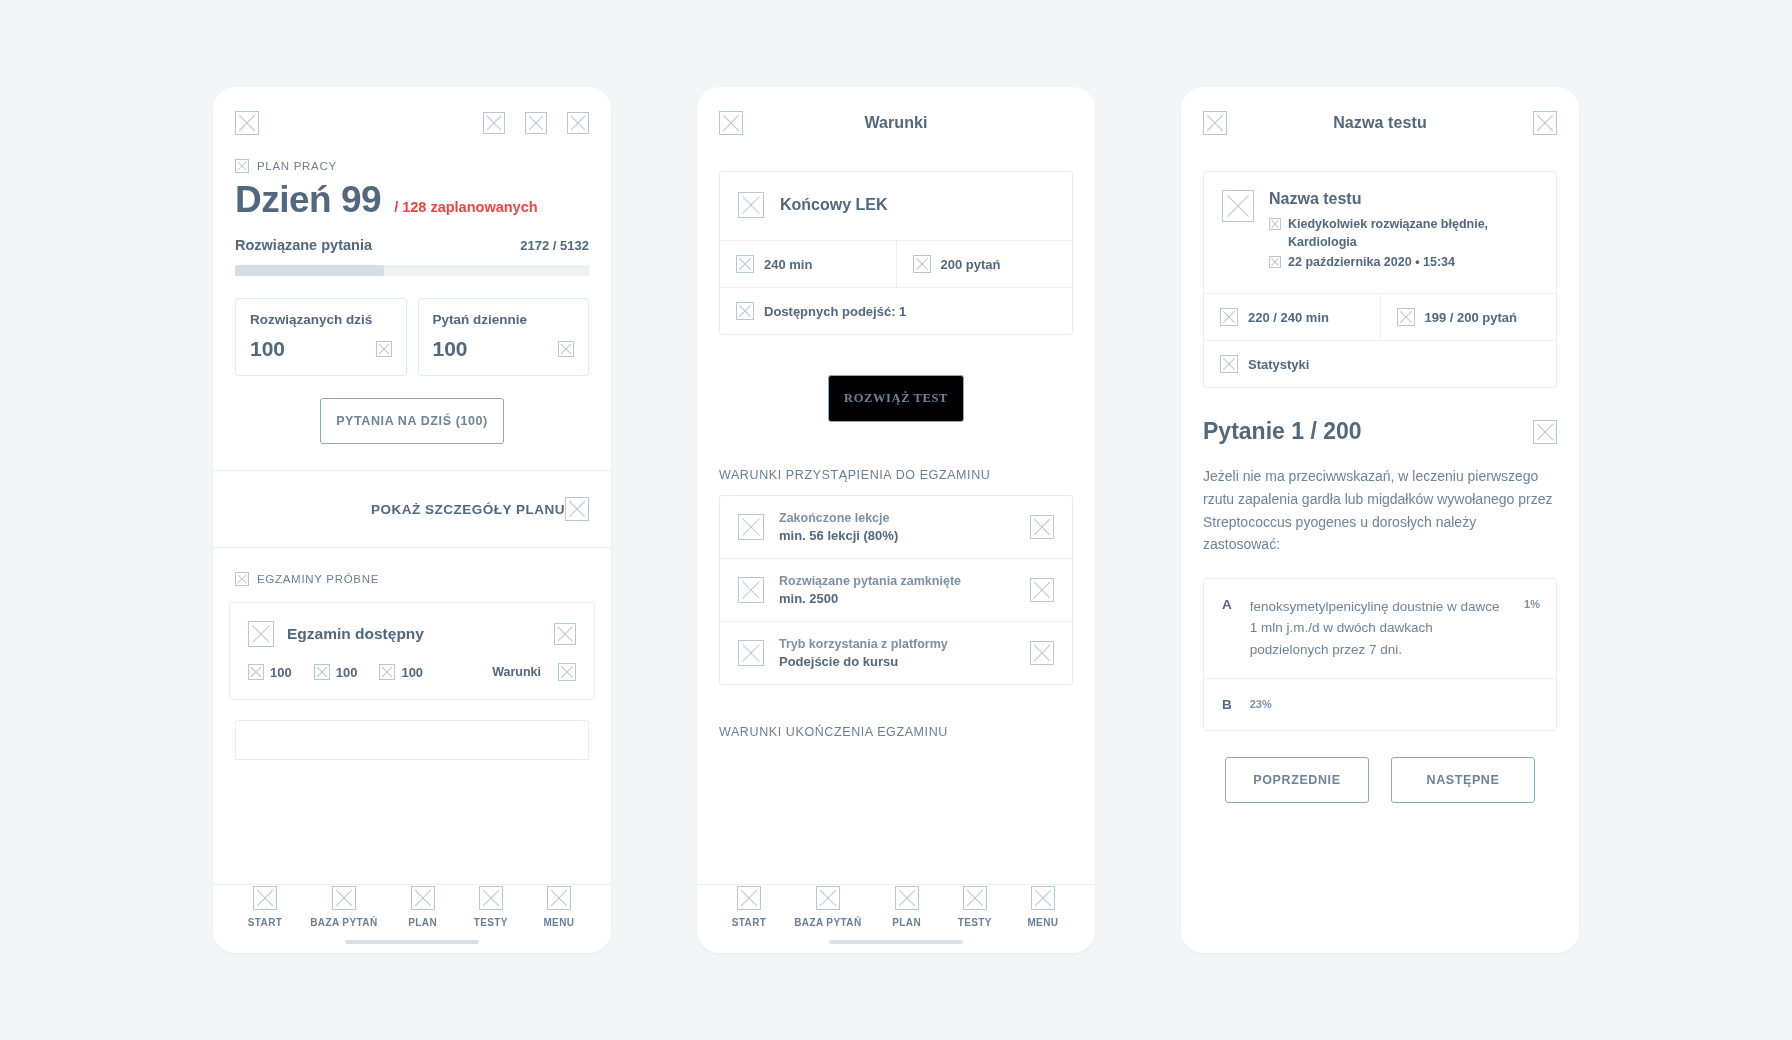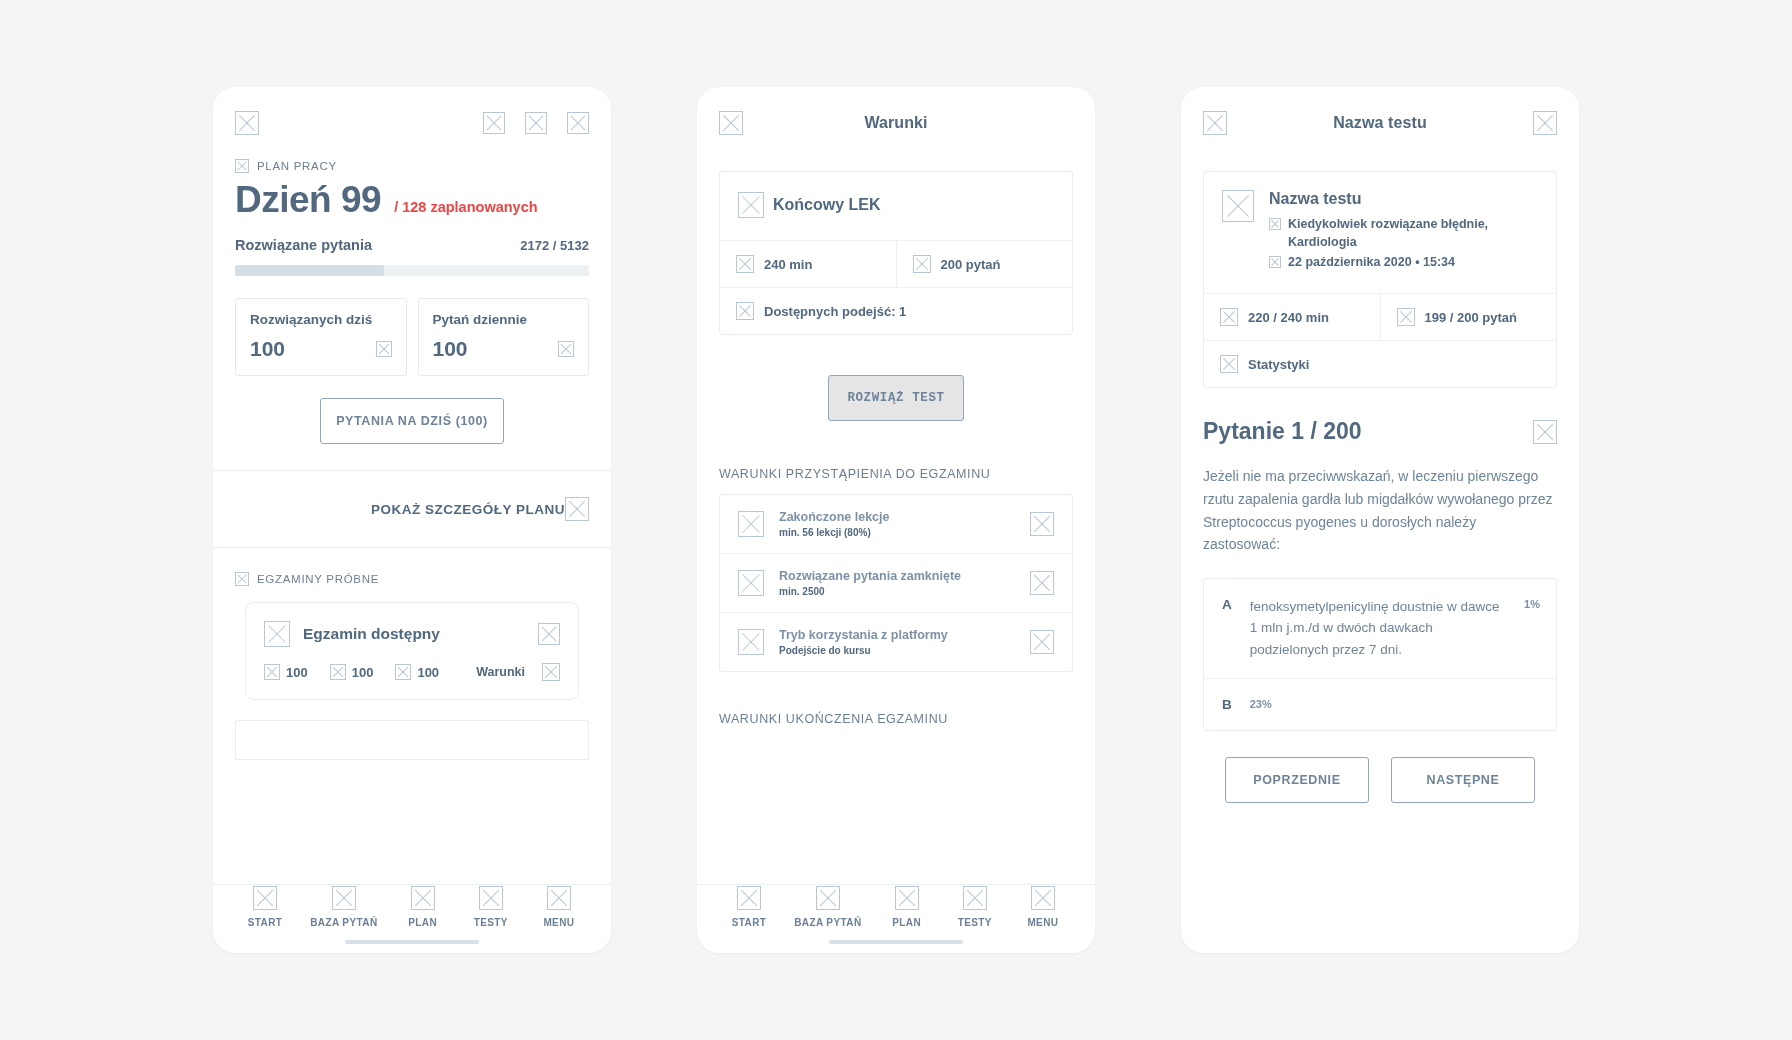--- a/index.html
+++ b/index.html
@@ -210,22 +210,22 @@
   }
   .accordion-row .a-label {
     font-size: 13.5px;
     font-weight: 700;
     letter-spacing: .5px;
     color: #51687f;
   }
 
   .exam-card {
     border: 1px solid #e9edf1;
-    border-radius: 8px;
-    margin: 0 32px;
+    border-radius: 3px;
+    margin: 0 16px;
   }
   .exam-head {
     display: flex;
     align-items: center;
     gap: 13px;
     padding: 18px 18px 16px;
   }
   .exam-head .e-title {
     font-size: 15.5px;
     font-weight: 700;
@@ -300,21 +300,21 @@
   
   .info-card {
     margin: 12px 22px 0;
     border: 1px solid #e9edf1;
     border-radius: 3px;
     overflow: hidden;
   }
   .info-head {
     display: flex;
     align-items: center;
-    gap: 9px;
+    gap: 16px;
     padding: 20px 18px 22px;
   }
   .info-head .i-title {
     font-size: 16px;
     font-weight: 700;
     color: #51687f;
   }
   .info-grid {
     display: flex;
     border-top: 1px solid #edf0f3;
@@ -340,27 +340,27 @@
     font-weight: 600;
     color: #51687f;
   }
 
   .solve-btn {
     display: block;
     margin: 40px auto 46px;
     width: 136px;
     border: 1px solid #8fa6bb;
     border-radius: 3px;
-    background: #e5e5e5;
+    background: #000000;
     padding: 15px 6px;
     font-size: 12.5px;
     font-weight: 700;
     letter-spacing: .6px;
     color: #6d8499;
-    font-family: Liberation Mono, monospace;
+    font-family: Liberation Serif, serif;
     cursor: pointer;
   }
 
   .section-head {
     font-size: 12.5px;
     letter-spacing: .6px;
     color: #6a7f95;
     font-weight: 400;
     padding: 0 22px;
     margin-bottom: 13px;
@@ -379,21 +379,21 @@
   }
   .cond-row + .cond-row { border-top: 1px solid #edf0f3; }
   .cond-texts { flex: 1 1 auto; }
   .cond-sub {
     font-size: 12.5px;
     color: #7d91a6;
     font-weight: 600;
     margin-bottom: 3px;
   }
   .cond-main {
-    font-size: 10px;
+    font-size: 13px;
     font-weight: 700;
     color: #51687f;
   }
 
   
   .test-card {
     margin: 12px 22px 0;
     border: 1px solid #e9edf1;
     border-radius: 3px;
   }

